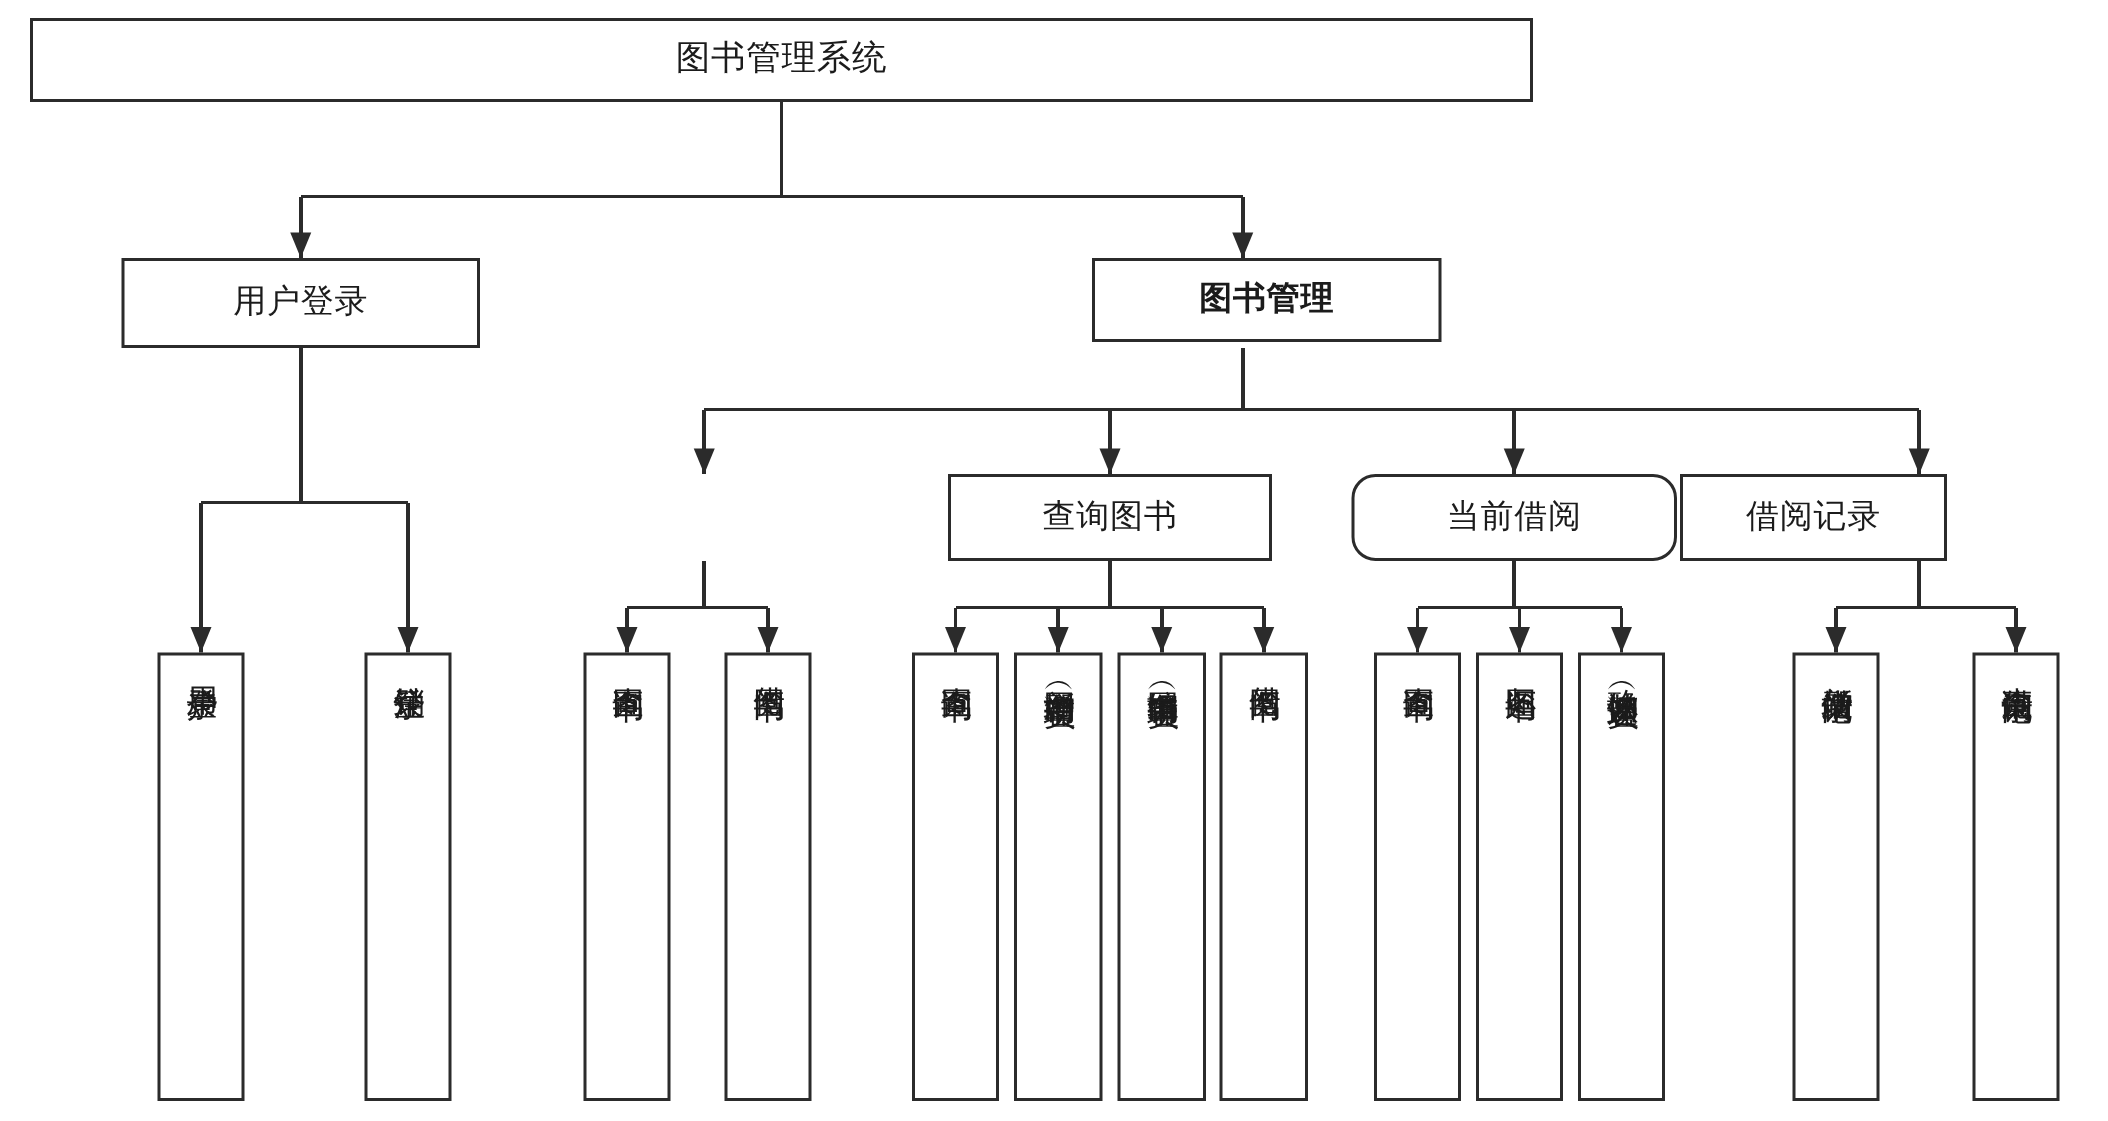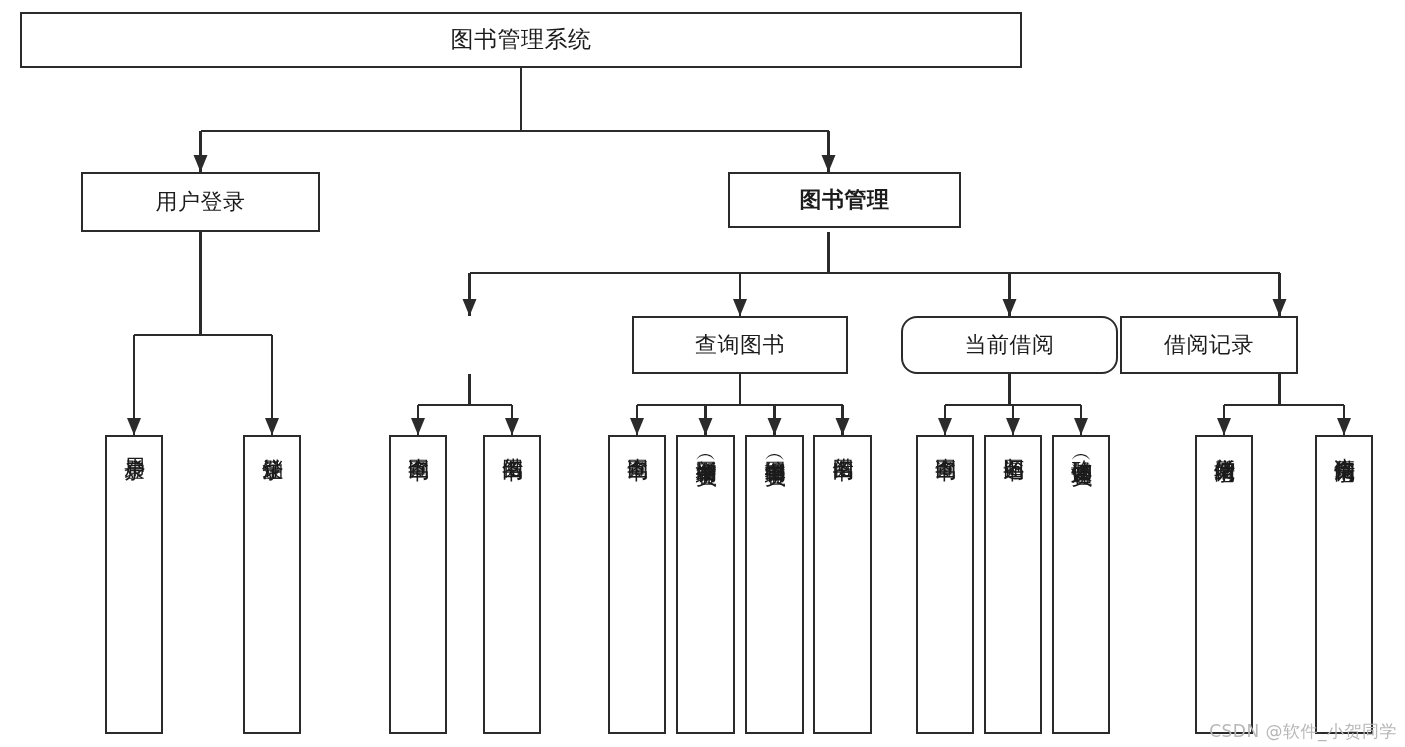--- a/index.html
+++ b/index.html
@@ -190,14 +190,13 @@
     <span class="node-label">确认归还（管理员）</span>
   </div>
 
   <div class="node vert" style="left: 1195px; top: 435px; width: 58px; height: 299px;">
     <span class="node-label">新增借阅记录</span>
   </div>
   <div class="node vert" style="left: 1315px; top: 435px; width: 58px; height: 299px;">
     <span class="node-label">查询借阅记录</span>
   </div>
 
-  <div class="watermark">CSDN @软件_小贺同学</div>
 </div>
 
 </body></html>

